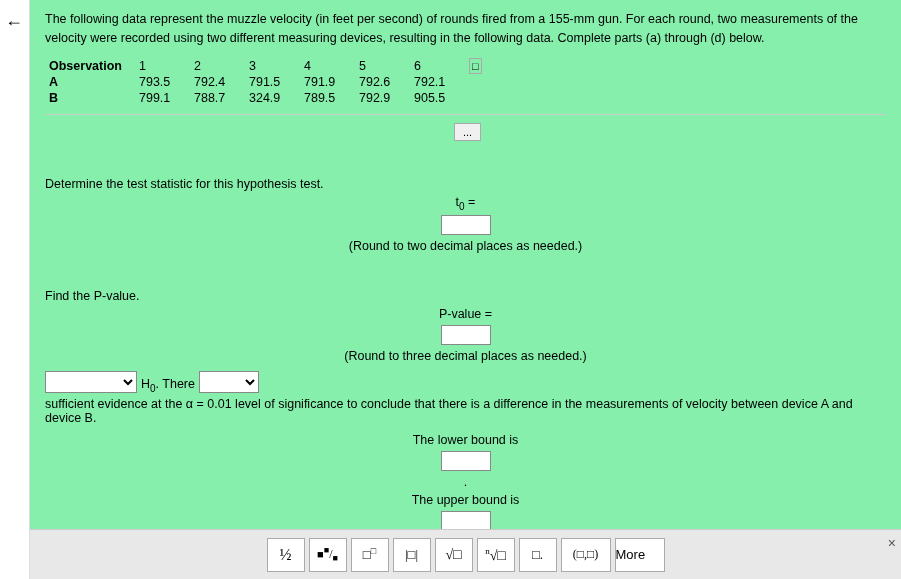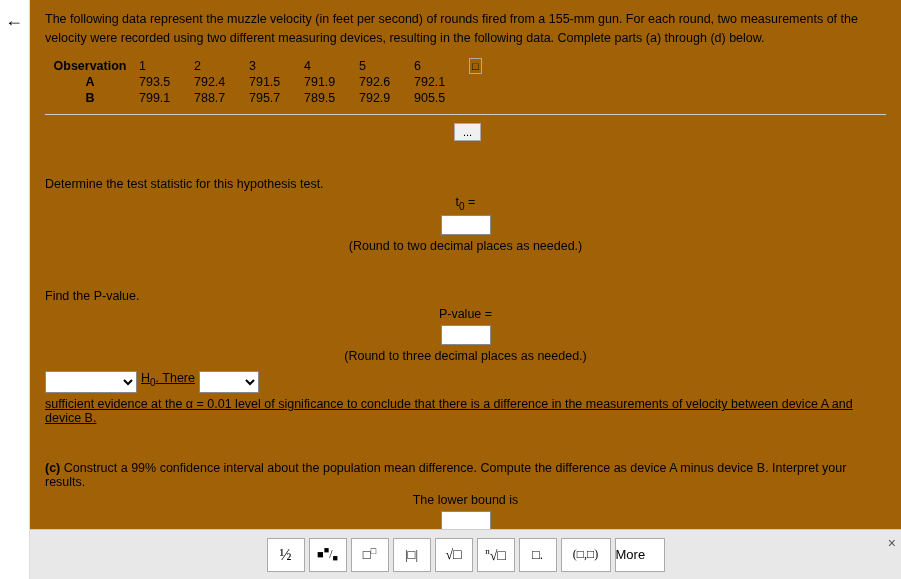--- a/index.html
+++ b/index.html
@@ -22,21 +22,21 @@
       background: #fff;
       display: flex;
       align-items: flex-start;
       padding-top: 10px;
       padding-left: 5px;
       border-right: 1px solid #ddd;
       cursor: pointer;
     }
     .content-area {
       flex: 1;
-      background: #a16207;
+      background: #86efac;
       overflow: hidden;
       display: flex;
       flex-direction: column;
     }
     .scroll-content {
       flex: 1;
       padding: 10px 15px 5px 15px;
       overflow-y: auto;
     }
     .problem-text {
@@ -52,21 +52,20 @@
       display: flex;
       gap: 0;
     }
     .data-table .cell {
       min-width: 55px;
       padding: 1px 4px;
     }
     .data-table .cell.obs-label {
       min-width: 90px;
       font-weight: bold;
-      text-align: center;
     }
     .divider {
       border: none;
       border-top: 1px solid #ccc;
       margin: 8px 0;
     }
     .dots-btn {
       display: inline-block;
       border: 1px solid #aaa;
       padding: 2px 8px;
@@ -103,26 +102,25 @@
       border: 1px solid #888;
       height: 22px;
       font-size: 12px;
       padding: 0 2px;
       background: #fff;
       cursor: pointer;
       min-width: 80px;
     }
     .conclusion-row {
       display: flex;
-      align-items: flex-start;
+      align-items: flex-end;
       flex-wrap: wrap;
       gap: 4px;
       margin: 4px 0;
       font-size: 12.5px;
-      text-decoration: underline;
     }
     .bold-label {
       font-weight: bold;
     }
     .bottom-bar {
       height: 50px;
       background: #e8e8e8;
       border-top: 1px solid #ccc;
       display: flex;
       align-items: center;
@@ -201,21 +199,21 @@
           <div class="cell">792.4</div>
           <div class="cell">791.5</div>
           <div class="cell">791.9</div>
           <div class="cell">792.6</div>
           <div class="cell">792.1</div>
         </div>
         <div class="row">
           <div class="cell obs-label">B</div>
           <div class="cell">799.1</div>
           <div class="cell">788.7</div>
-          <div class="cell">795.7</div>
+          <div class="cell">324.9</div>
           <div class="cell">789.5</div>
           <div class="cell">792.9</div>
           <div class="cell">905.5</div>
         </div>
       </div>
 
       <hr class="divider">
 
       <div style="text-align:center; margin-bottom:8px;">
         <span class="dots-btn">...</span>
@@ -250,24 +248,20 @@
           <select class="dropdown-inline" style="min-width:60px;">
             <option value=""></option>
             <option value="is">is</option>
             <option value="isnot">is not</option>
           </select>
           <span>sufficient evidence at the α = 0.01 level of significance to conclude that there is a difference in the measurements of velocity between device A and device B.</span>
         </div>
       </div>
 
       <div class="section">
-        <div class="section-title">
-          <span class="bold-label">(c)</span>
-          <span>Construct a 99% confidence interval about the population mean difference. Compute the difference as device A minus device B. Interpret your results.</span>
-        </div>
         <div class="inline-formula">
           <span>The lower bound is</span>
           <input class="small-input" type="text" value="" style="">
           <span>.</span>
         </div>
         <div class="inline-formula">
           <span>The upper bound is</span>
           <input class="small-input" type="text" value="" style="">
           <span>.</span>
         </div>

